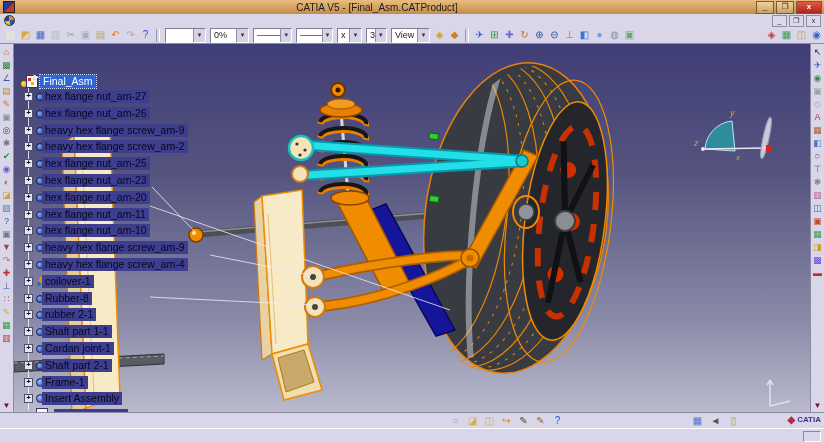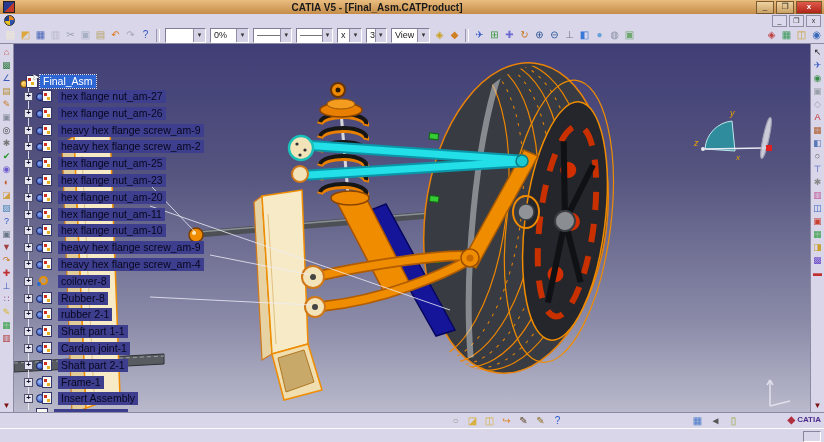--- a/index.html
+++ b/index.html
@@ -3,21 +3,21 @@
 <meta charset="utf-8">
 <style>
   html,body{margin:0;padding:0}
   body{width:824px;height:442px;overflow:hidden;position:relative;
        font-family:"Liberation Sans",sans-serif;font-size:11px;background:#d9d6ea;
        -webkit-font-smoothing:antialiased}
   
   .titlebar{position:absolute;top:0;left:0;width:824px;height:14px;
     background:linear-gradient(#e9bd80,#c58c48);display:flex;align-items:center;color:#101010}
   .appicon{width:10px;height:10px;margin:0 3px;background:linear-gradient(135deg,#2a3b8f 55%,#c23a2a 55%);border:1px solid #222}
-  .titletext{position:absolute;left:0;right:70px;text-align:center;font-size:10px;font-weight:bold;color:#1a1a1a;white-space:nowrap}
+  .titletext{position:absolute;left:0;right:70px;text-align:center;font-size:10px;font-weight:normal;color:#1a1a1a;white-space:nowrap}
   .winbtns{position:absolute;right:2px;top:1px;display:flex;gap:2px}
   .winbtn{width:16px;height:11px;background:linear-gradient(#efd2a0,#caa266);border:1px solid #7a5a30;
     font-size:8px;line-height:10px;text-align:center;color:#222}
   .winbtn.close{width:24px;background:linear-gradient(#e05a4a,#b02418);color:#fff;font-weight:bold}
   
   .menubar{position:absolute;top:14px;left:0;width:824px;height:13px;background:#d9d6ea;
     display:flex;align-items:center;font-size:10.5px;color:#101020}
   .menu-item{padding:0 8px;line-height:13px}
   .start-ico{width:9px;height:9px;margin-left:4px;background:conic-gradient(#e88820 0 25%,#2a50b0 0 50%,#e8c020 0 75%,#244090 0);border-radius:50%;border:1px solid #333}
   .mdibtns{position:absolute;right:3px;top:1px;display:flex;gap:2px}
@@ -52,21 +52,21 @@
   .tico{position:absolute;left:22px;top:0;width:16px;height:13px}
   .tico .page{position:absolute;right:0;top:0;width:10px;height:12px;background:#fbfbf6;border:1px solid #34346a;box-sizing:border-box}
   .tico .page:before{content:"";position:absolute;left:1px;top:2px;width:3px;height:3px;background:#cf3020}
   .tico .page:after{content:"";position:absolute;left:4px;top:6px;width:3px;height:3px;background:#e8b020}
   .tico .cog{position:absolute;left:0;top:3px;width:8px;height:8px;border-radius:50%;
     background:radial-gradient(circle at 35% 35%,#86a8f2,#2644ac);border:1px solid #101f60;box-sizing:border-box}
   .tico.product .cog{width:9px;height:9px;top:2px;background:radial-gradient(circle at 35% 35%,#9cc0ff,#1c3cb0)}
   .tico.mech .ring{position:absolute;left:3px;top:1px;width:9px;height:9px;border:2px solid #e89000;border-radius:50%;
     background:rgba(255,216,110,.35);box-sizing:border-box}
   .tico.mech:after{content:"";position:absolute;left:1px;top:7px;width:4px;height:4px;border-radius:50%;background:#2a6ad0}
-  .tlabel{position:absolute;left:44px;top:0;white-space:nowrap;line-height:13px;padding:0 3px;
+  .tlabel{position:absolute;left:28px;top:0;white-space:nowrap;line-height:13px;padding:0 3px;
     font-size:10.5px;color:#07071f;background:#3e3e8e}
   .trow.root .tlabel{left:26px;background:#2e66d4;color:#fff;outline:1px dotted #cfe0ff}
   .trow.root .tico{left:6px;width:18px}
   .trow.root .tico .page{width:12px;height:13px}
   .trow.root .tico .cog{background:radial-gradient(circle at 35% 35%,#ffe080,#e09010);border-color:#7a4a00;top:5px}
   .cursor-arrow{position:absolute;left:12px;top:-3px;color:#fff;font-size:9px;text-shadow:0 0 1px #000}
   .peek-item{position:absolute}
   .peek-item .pg{position:absolute;left:22px;top:0;width:10px;height:5px;background:#fbfbf6;border:1px solid #34346a}
   .peek-item .hl{position:absolute;left:40px;top:1px;width:74px;height:3px;background:#3e3e8e}
   
@@ -451,21 +451,21 @@
               <span class="cog"></span>
               <span class="page"></span>
             </span>
             <span class="tlabel">heavy hex flange screw_am-4</span>
           </div>
           <div class="trow" style="top: 230.8px;">
             <span class="plus">+</span>
             <span class="tico mech">
               <span class="ring"></span>
             </span>
-            <span class="tlabel">coilover-8</span>
+            <span class="tlabel">coilover-1</span>
           </div>
           <div class="trow" style="top: 247.6px;">
             <span class="plus">+</span>
             <span class="tico part">
               <span class="cog"></span>
               <span class="page"></span>
             </span>
             <span class="tlabel">Rubber-8</span>
           </div>
           <div class="trow" style="top: 264.4px;">

